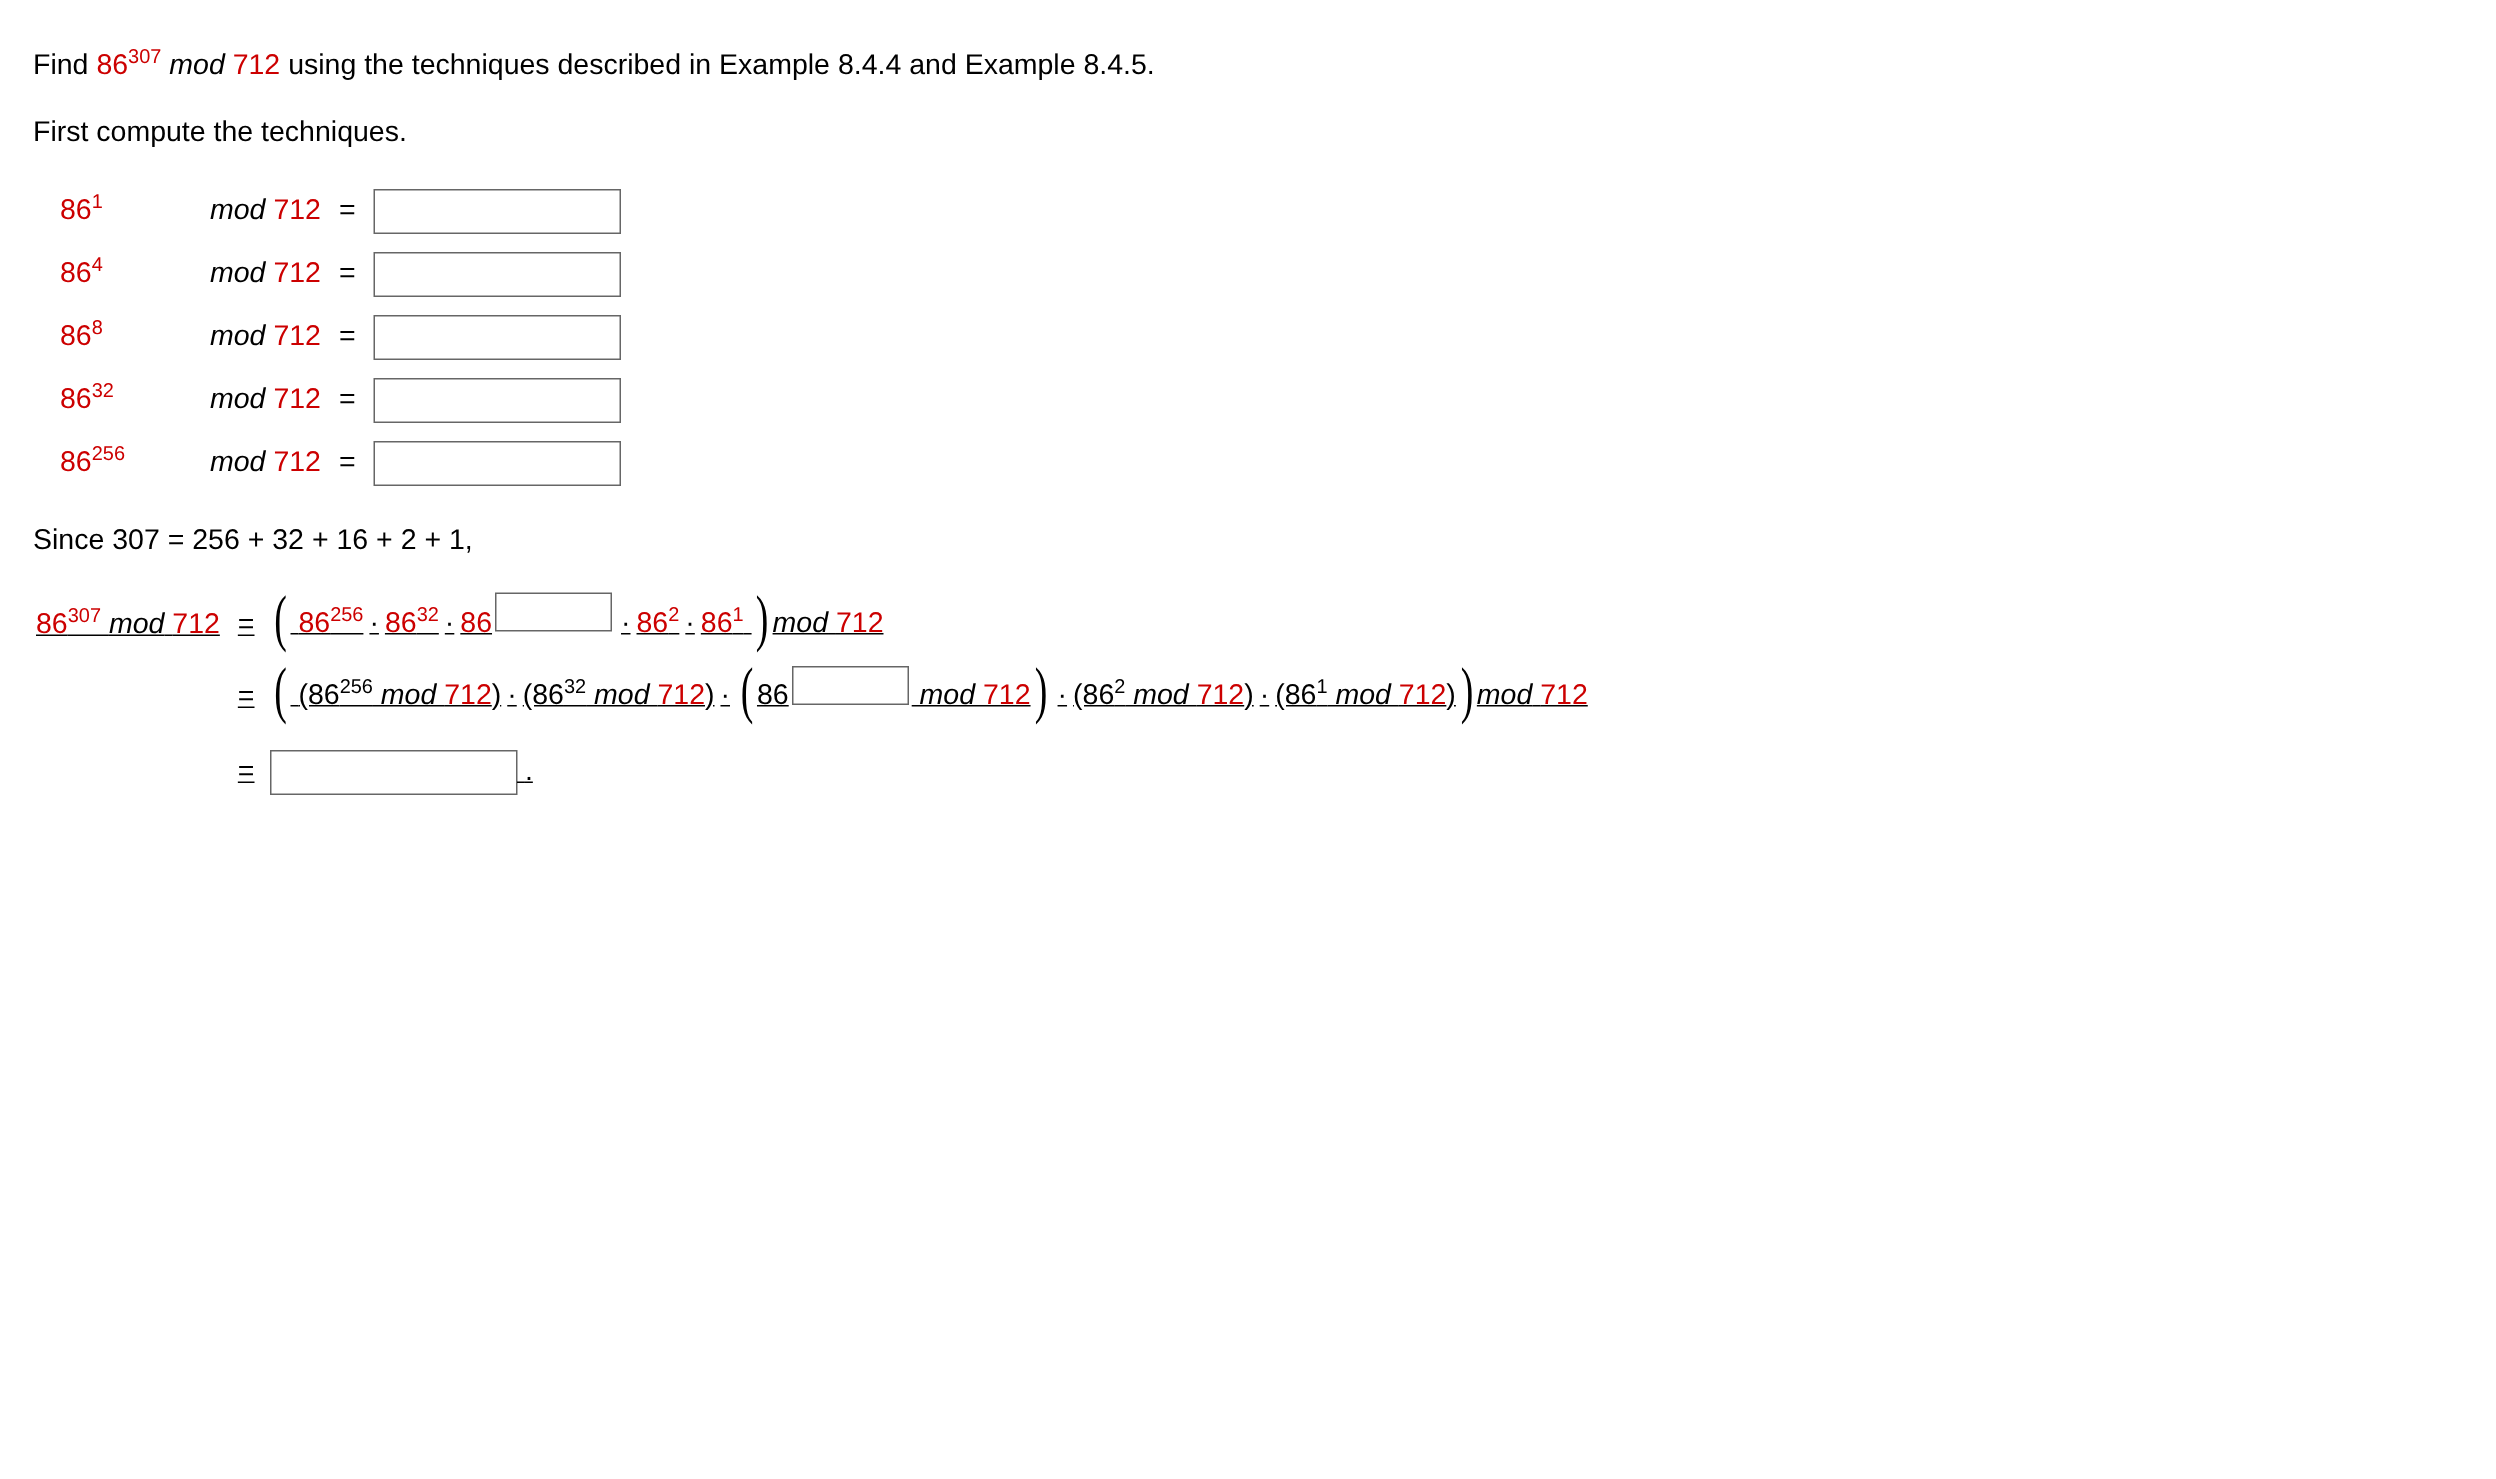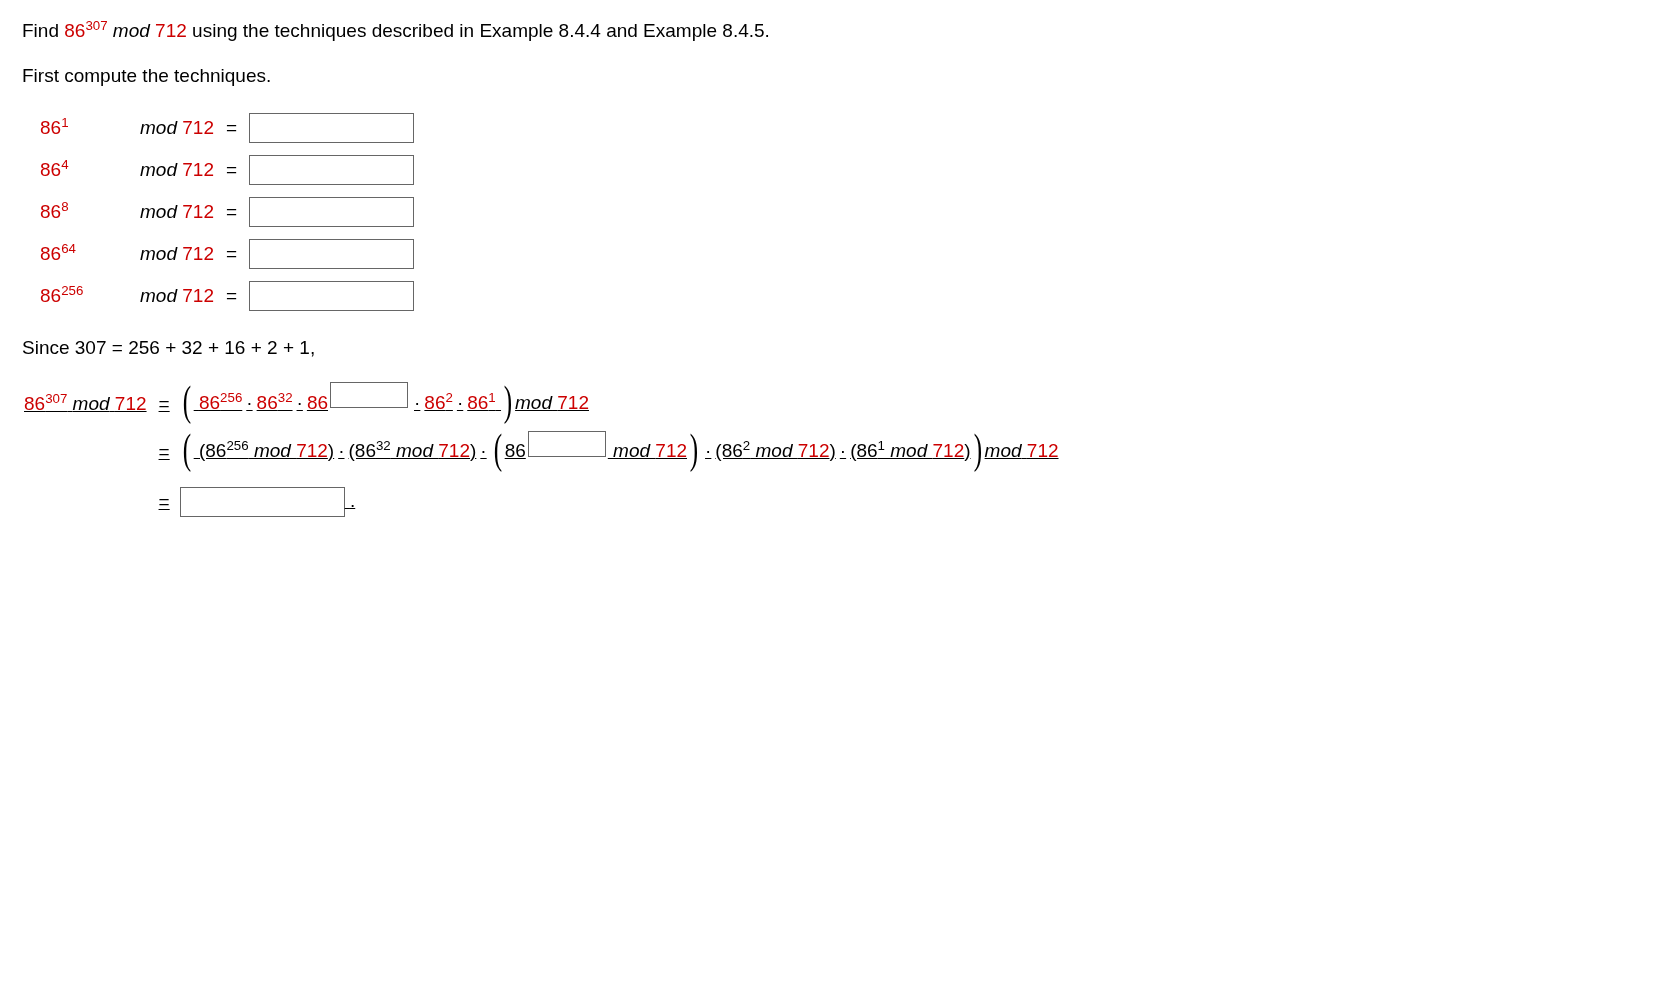--- a/index.html
+++ b/index.html
@@ -6,21 +6,21 @@
       font-family: Arial, Helvetica, sans-serif;
       font-size: 19px;
       color: #000;
       padding: 18px 22px;
       margin: 0;
       line-height: 1.4;
     }
     .red { color: #cc0000; }
     .ital { font-style: italic; }
     sup { font-size: 0.7em; vertical-align: super; line-height: 0; }
-    .intro-line { margin-bottom: 18px; }
+    .intro-line { margin-bottom: 18px; margin-top: 13px; }
     .table-rows { display: table; border-collapse: collapse; margin-left: 14px; margin-bottom: 18px; }
     .trow { display: table-row; }
     .tcell { display: table-cell; vertical-align: middle; padding: 6px 4px; }
     .lhs { text-align: left; white-space: nowrap; min-width: 92px; }
     .mod-cell { white-space: nowrap; }
     .eq-cell { text-align: center; padding: 0 8px; }
     input.ansbox {
       width: 165px;
       height: 30px;
       font-size: 16px;
@@ -87,21 +87,21 @@
     <div class="tcell eq-cell">=</div>
     <div class="tcell"><input class="ansbox" type="text" style=""></div>
   </div>
   <div class="trow">
     <div class="tcell lhs"><span class="red">86</span><sup class="red">8</sup></div>
     <div class="tcell mod-cell"><span class="ital">mod</span> <span class="red">712</span></div>
     <div class="tcell eq-cell">=</div>
     <div class="tcell"><input class="ansbox" type="text" style=""></div>
   </div>
   <div class="trow">
-    <div class="tcell lhs"><span class="red">86</span><sup class="red">64</sup></div>
+    <div class="tcell lhs"><span class="red">86</span><sup class="red">32</sup></div>
     <div class="tcell mod-cell"><span class="ital">mod</span> <span class="red">712</span></div>
     <div class="tcell eq-cell">=</div>
     <div class="tcell"><input class="ansbox" type="text" style=""></div>
   </div>
   <div class="trow">
     <div class="tcell lhs"><span class="red">86</span><sup class="red">256</sup></div>
     <div class="tcell mod-cell"><span class="ital">mod</span> <span class="red">712</span></div>
     <div class="tcell eq-cell">=</div>
     <div class="tcell"><input class="ansbox" type="text" style=""></div>
   </div>

